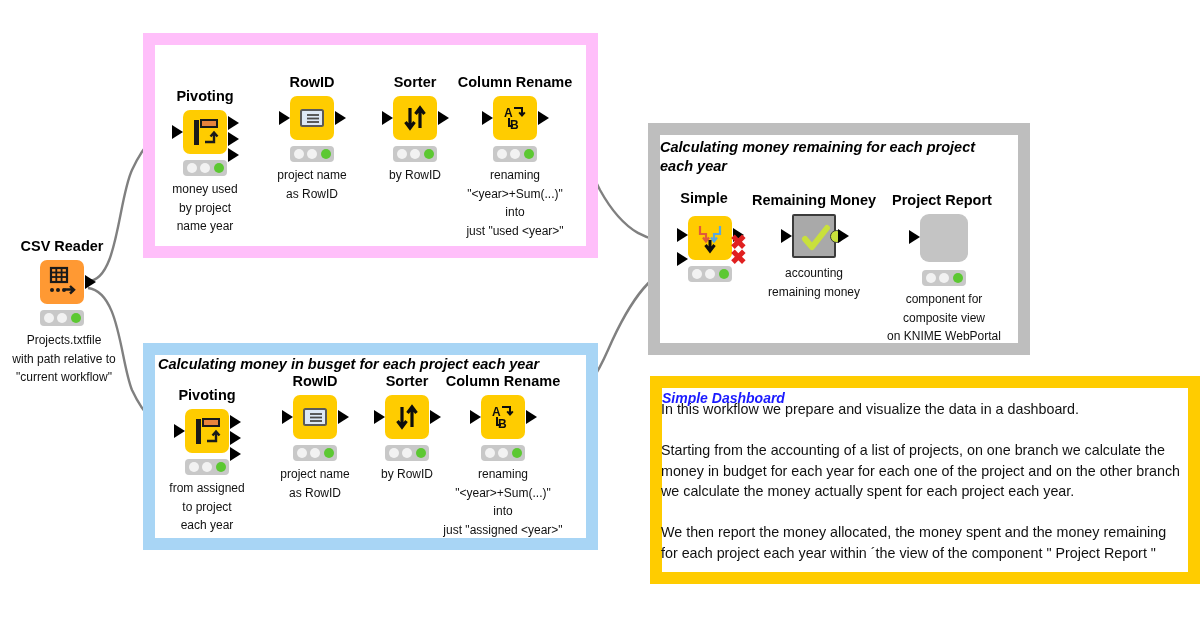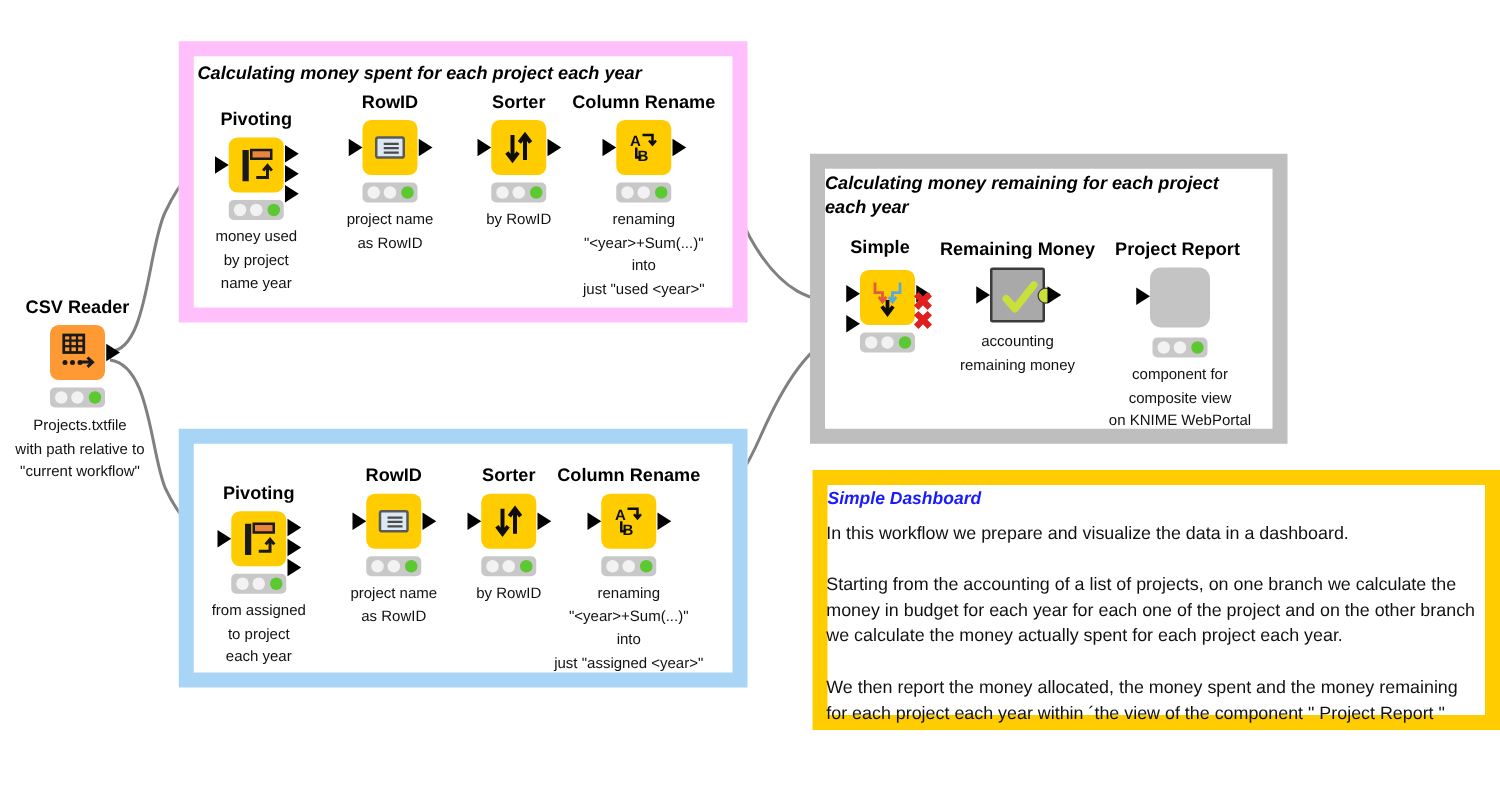--- a/index.html
+++ b/index.html
@@ -176,34 +176,34 @@
 
     <path d="M526,423 C560,423 586,400 608,350 C632,295 655,268 680,266" fill="none" stroke="#808080" stroke-width="2.4"></path>
 
     <path d="M740,235 L800,235" fill="none" stroke="#808080" stroke-width="2.4"></path>
 
     <path d="M840,236 L916,236" fill="none" stroke="#808080" stroke-width="2.4"></path>
   </svg>
 
   <div class="group-box pink" style="left:143px; top:33px; width:455px; height:225px;">
   </div>
-  <div class="group-title" style="left:158px; top:50px; width:420px;">Calculating money spent for each project each year</div>
 
   <div class="group-box blue" style="left:143px; top:343px; width:455px; height:207px;">
   </div>
+  <div class="group-title" style="left:158px; top:355px; width:420px;">Calculating money in busget for each project each year</div>
 
   <div class="group-box gray" style="left:648px; top:123px; width:382px; height:232px;">
   </div>
   <div class="group-title" style="left:660px; top:138px; width:340px;">Calculating money remaining for each project
 each year</div>
 
   <div class="group-box yellow" style="left:650px; top:376px; width:550px; height:208px;">
   </div>
   <div class="group-title blue-title" style="left:662px; top:389px;">Simple Dashboard</div>
-  <div class="dash-body" style="left:661px; top:417px; width:530px;">In this workflow we prepare and visualize the data in a dashboard.
+  <div class="dash-body" style="left:661px; top:399px; width:530px;">In this workflow we prepare and visualize the data in a dashboard.
 
 Starting from the accounting of a list of projects, on one branch we calculate the
 money in budget for each year for each one of the project and on the other branch
 we calculate the money actually spent for each project each year.
 
 We then report the money allocated, the money spent and the money remaining
 for each project each year within ´the view of the component " Project Report "</div>
 
   <div class="node" style="left:40px; top:238px; width:48px; height:120px;">
     <div class="node-title" style="left:22px; top:0px;">CSV Reader</div>

